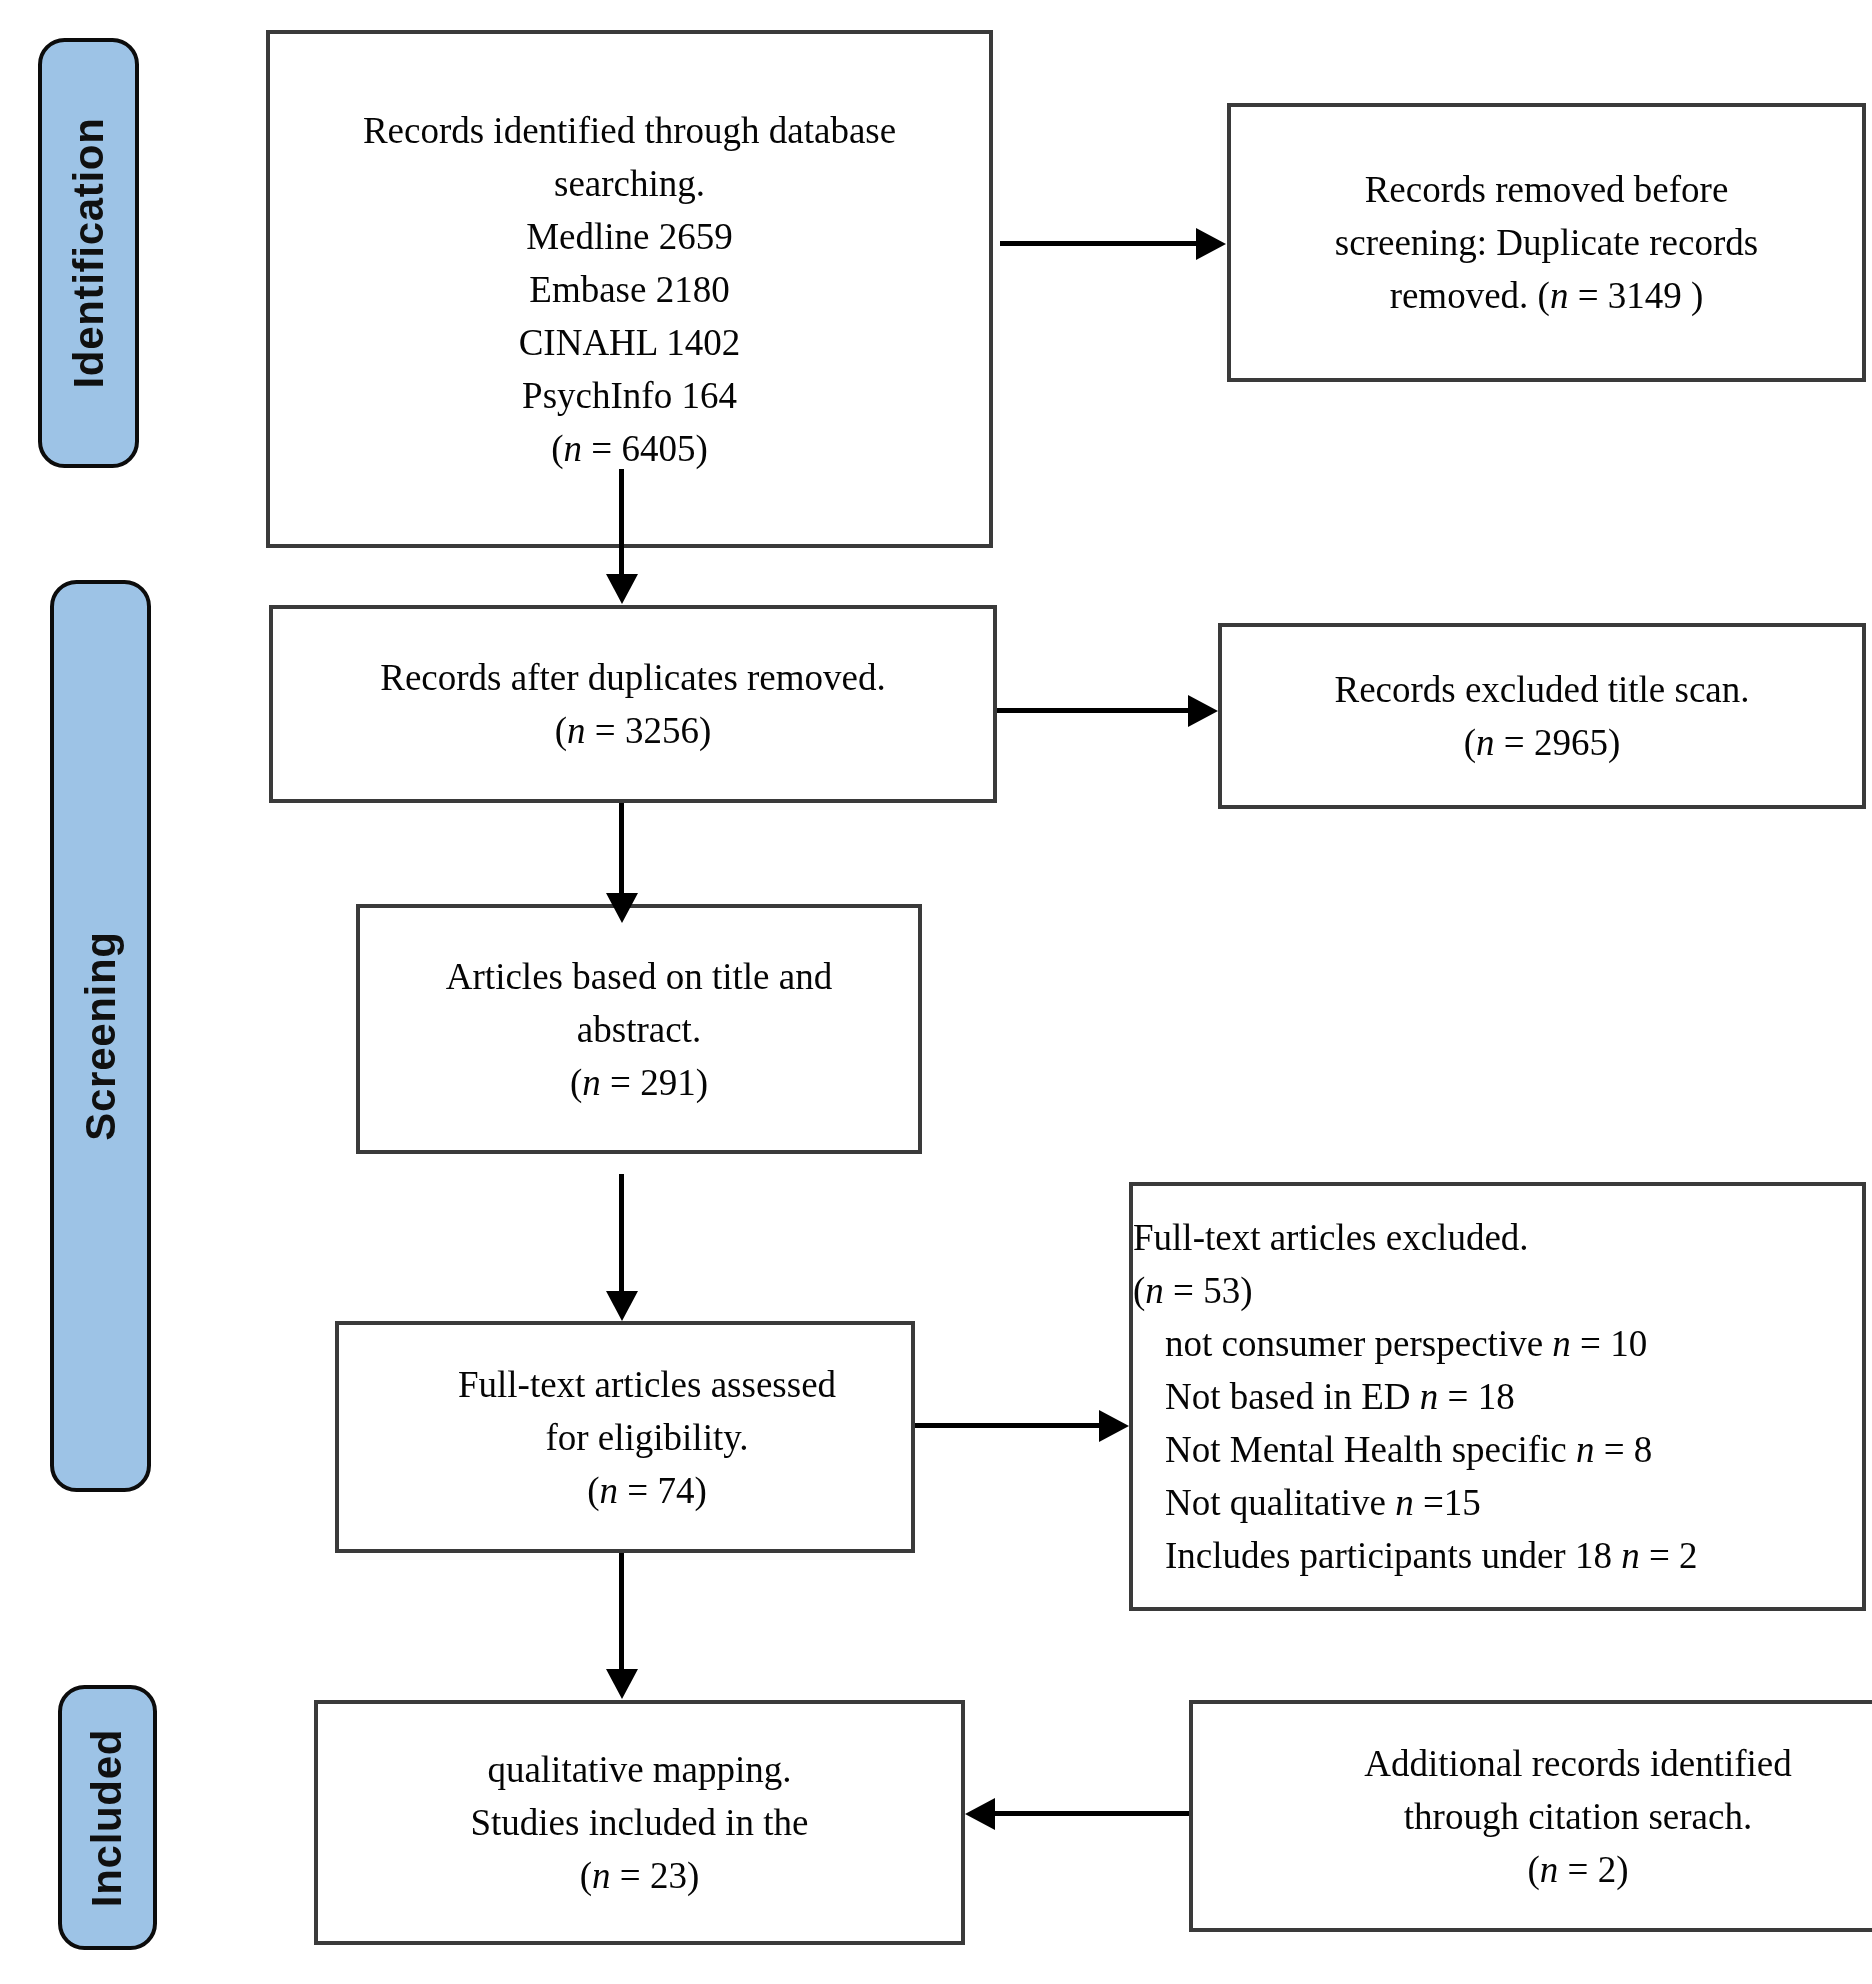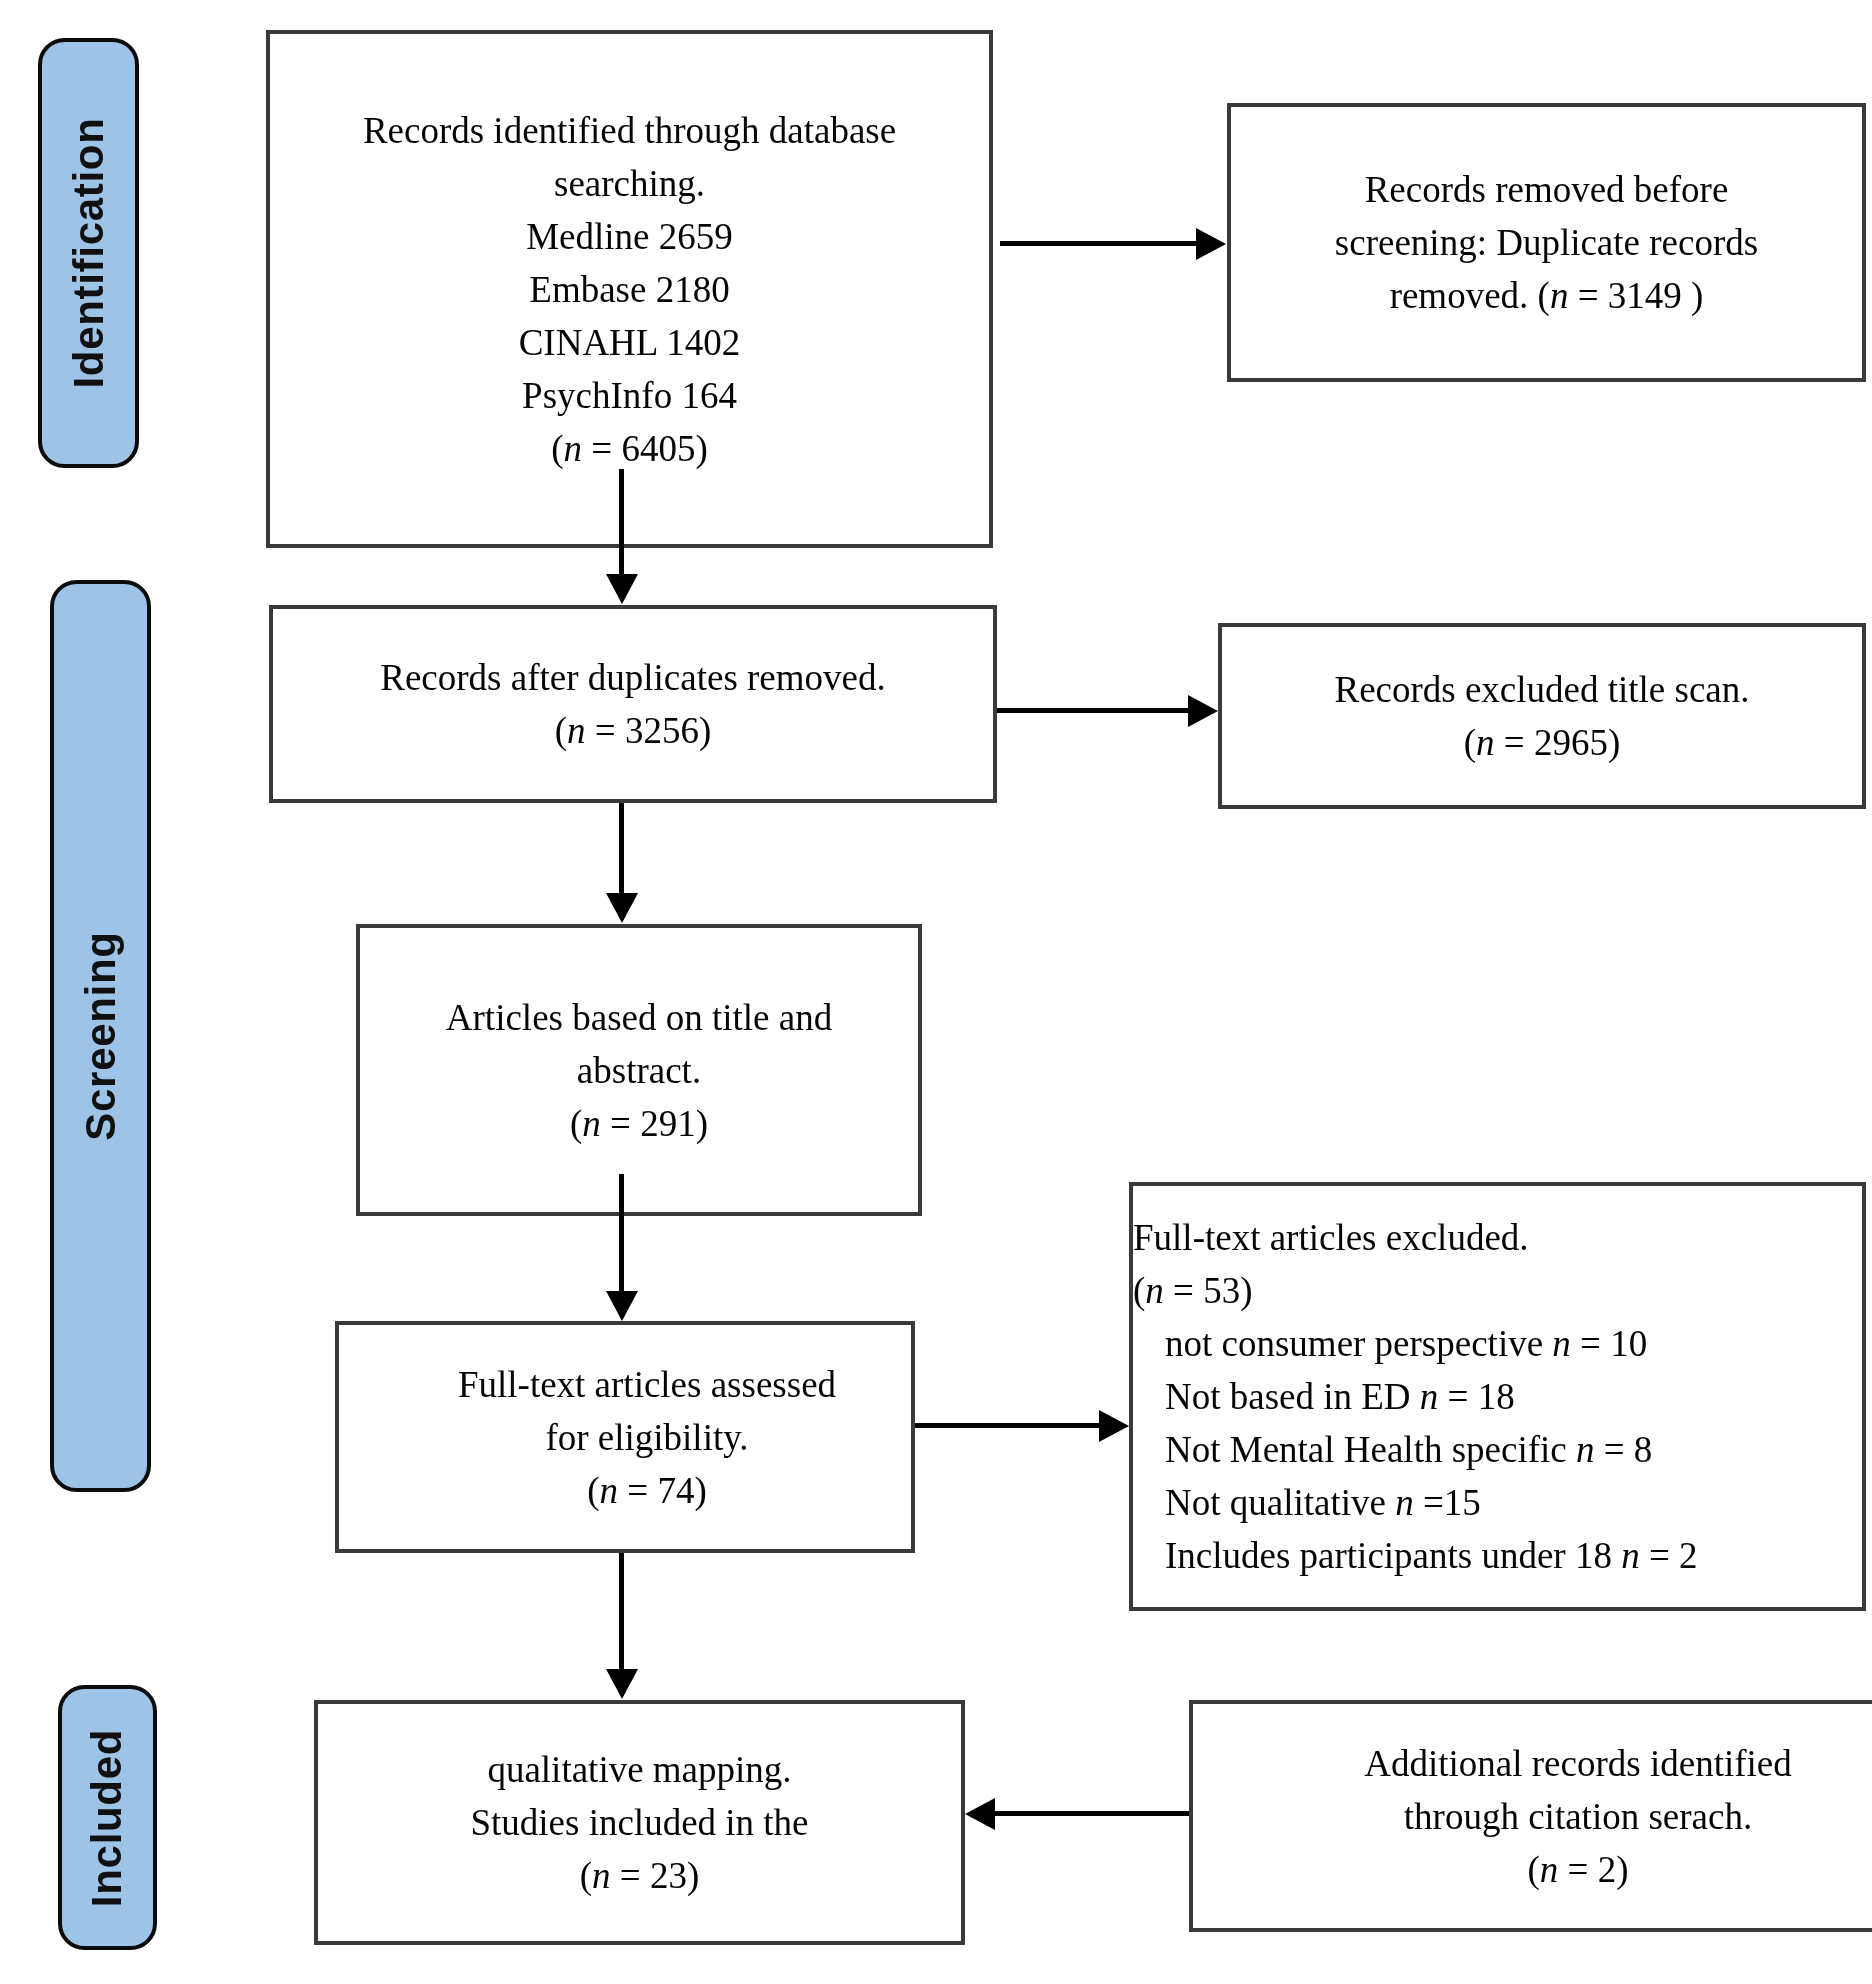--- a/index.html
+++ b/index.html
@@ -111,21 +111,21 @@
   <div class="box" style="left:269px; top:605px; width:728px; height:198px;">
     <div class="line">Records after duplicates removed.</div>
     <div class="line">(<i>n</i> = 3256)</div>
   </div>
 
   <div class="box" style="left:1218px; top:623px; width:648px; height:186px;">
     <div class="line">Records excluded title scan.</div>
     <div class="line">(<i>n</i> = 2965)</div>
   </div>
 
-  <div class="box" style="left:356px; top:924px; width:566px; height:292px;">
+  <div class="box" style="left:356px; top:904px; width:566px; height:250px;">
     <div class="line">Articles based on title and</div>
     <div class="line">abstract.</div>
     <div class="line">(<i>n</i> = 291)</div>
   </div>
 
   <div class="box" style="left:335px; top:1321px; width:580px; height:232px;padding-left:44px;">
     <div class="line">Full-text articles assessed</div>
     <div class="line">for eligibility.</div>
     <div class="line">(<i>n</i> = 74)</div>
   </div>

